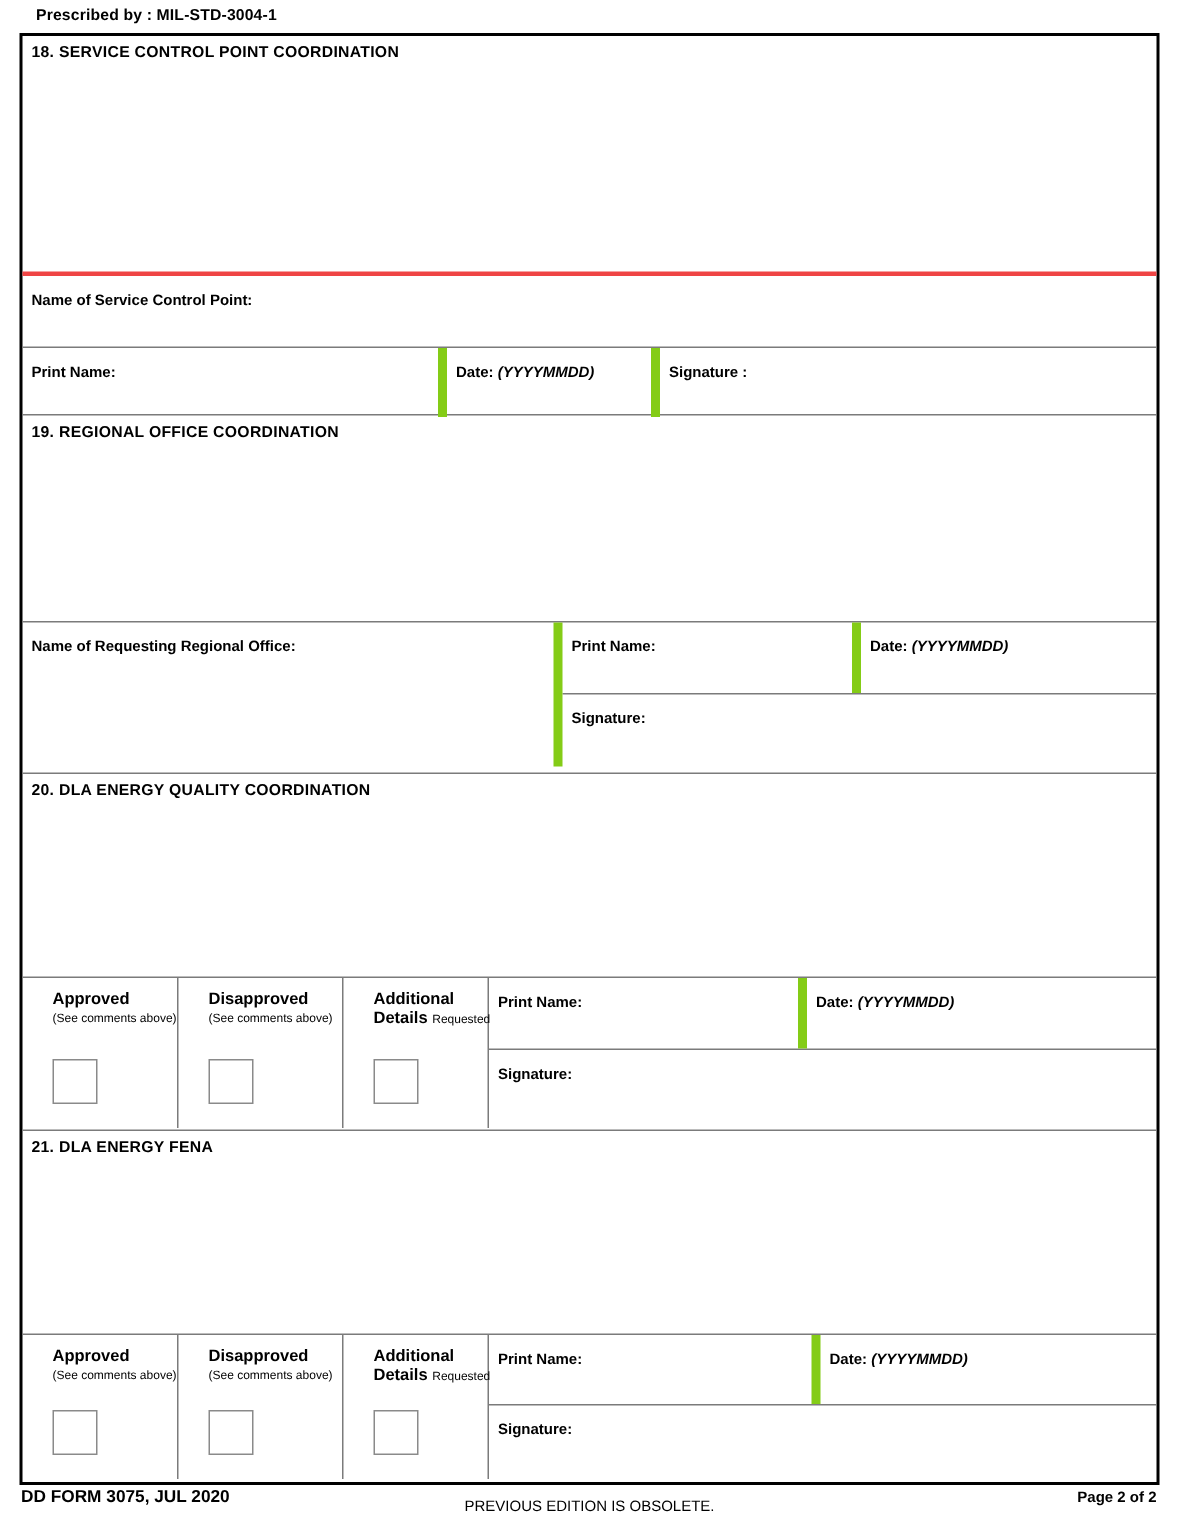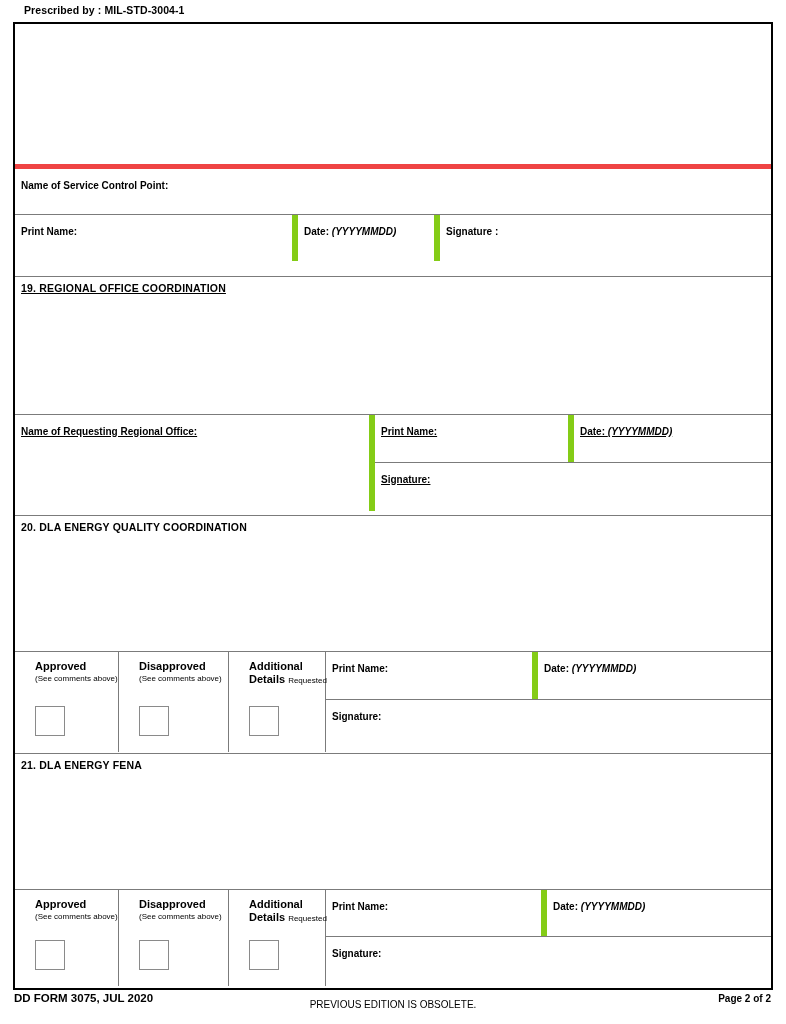--- a/index.html
+++ b/index.html
@@ -172,42 +172,43 @@
 </head>
 <body>
 
 <div class="page">
 
   <div class="prescribed">Prescribed by : MIL-STD-3004-1</div>
 
   <div class="form-frame">
 
     <div class="section" style="height:253px;">
+      <div class="section-title">18. SERVICE CONTROL POINT COORDINATION</div>
       <div class="blank-area" style="height:140px;"></div>
 
-      <div class="row" style="height:50px;border-top:5px solid #ef4444;">
+      <div class="row" style="height:50px;border-top:3px solid #ef4444;">
         <div class="cell" style="width:100%;border-right:none;">
           <span class="cell-label">Name of Service Control Point:</span>
         </div>
       </div>
 
       <div class="row" style="height:47px;border-top:1px solid #7b7b7b;">
         <div class="cell" style="width:283px;">
           <span class="cell-label">Print Name:</span>
         </div>
         <div class="cell" style="width:142px;">
           <span class="cell-label"><span>Date:</span> <span class="hint">(YYYYMMDD)</span></span>
         </div>
         <div class="cell" style="width:331px;">
           <span class="cell-label">Signature :</span>
         </div>
       </div>
     </div>
 
-    <div class="section" style="height:239px;text-decoration:underline;">
+    <div class="section" style="height:239px;">
       <div class="section-title">19. REGIONAL OFFICE COORDINATION</div>
       <div class="blank-area" style="height:120px;"></div>
 
       <div class="row" style="height:97px;border-top:1px solid #7b7b7b;">
         <div class="cell" style="width:360px;">
           <span class="cell-label">Name of Requesting Regional Office:</span>
         </div>
         <div class="stack" style="width:396px;">
           <div class="srow" style="height:48px;">
             <div class="cell" style="width:199px;">

